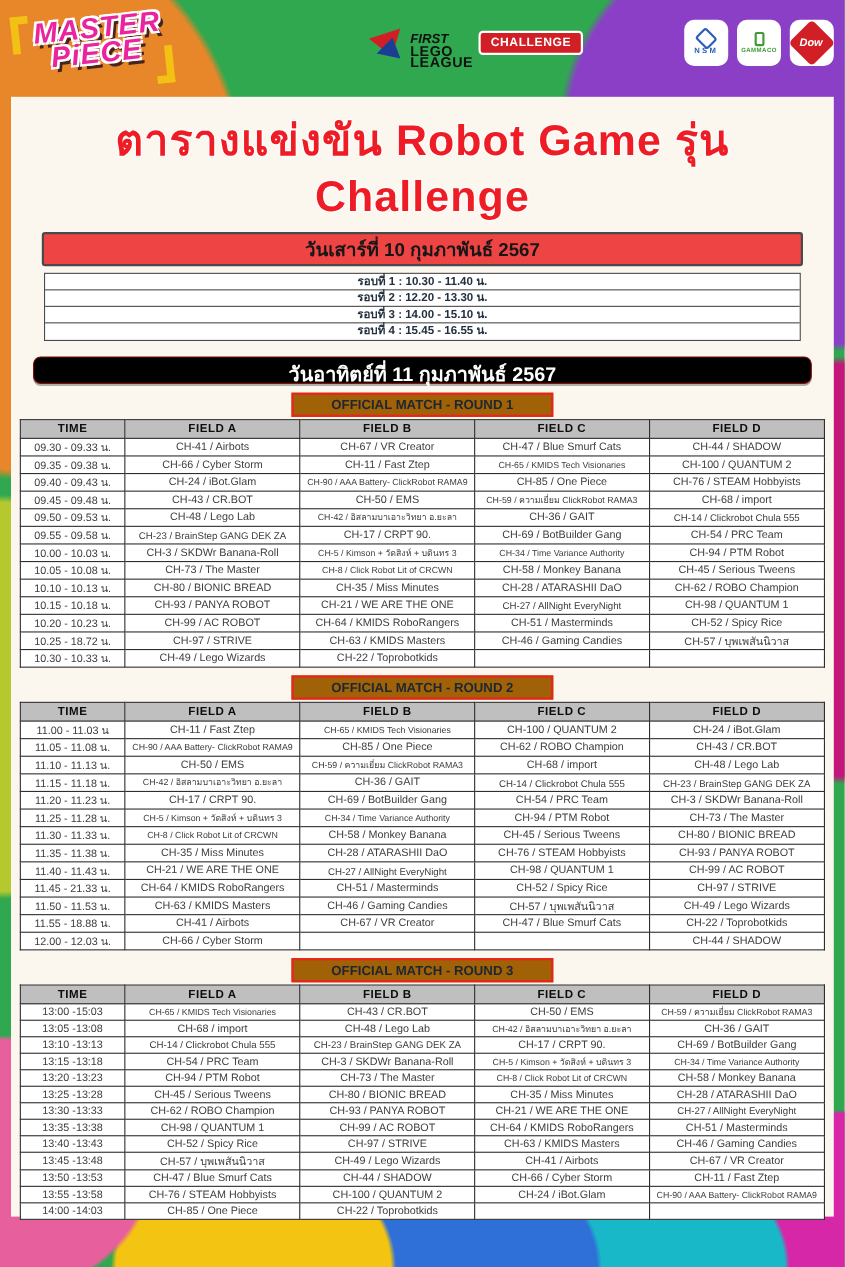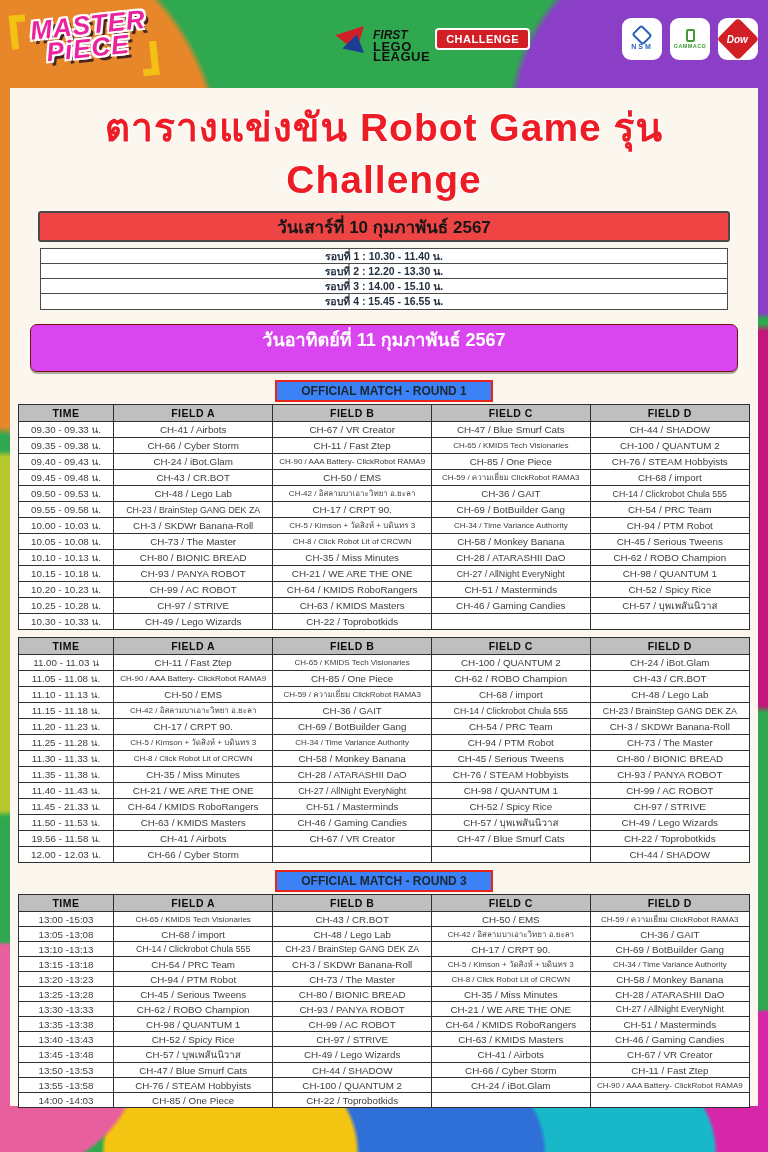--- a/index.html
+++ b/index.html
@@ -53,24 +53,24 @@
   .title { margin:8px 0 0; text-align:center; font-weight:bold; font-size:39px; letter-spacing:1px;
     color:#ee1c25; -webkit-text-stroke:2px #fff; paint-order:stroke fill;
     text-shadow:0 0 3px #fff, 0 0 3px #fff; }
   .banner-pink { margin:9px 28px 6px; height:31px; line-height:29px; background:#ef4444;
     border:2px solid #4a4a4a; border-radius:3px; text-align:center; font-weight:bold; font-size:17px; color:#161616; }
   .practice-title { text-align:center; font-weight:bold; font-size:17px; color:#141414; margin:4px 0 5px; }
   .practice-table { margin:0 30px; border:1px solid #4a4a4a; background:#fff; }
   .practice-row { border-bottom:1px solid #4a4a4a; height:15px; line-height:15px; text-align:center;
     font-size:10.5px; font-weight:bold; color:#23303f; }
   .practice-row:last-child { border-bottom:none; }
-  .banner-red { margin:14px 20px 8px; height:48px; line-height:31px; background:#d946ef; color:#fff;
+  .banner-red { margin:14px 20px 8px; height:25px; line-height:31px; background:#000000; color:#fff;
     font-weight:bold; font-size:18px; text-align:center; border-radius:7px; border:1px solid #7e100a;
     box-shadow:0 2px 0 rgba(0,0,0,.3); }
-  .match-badge { width:218px; margin:6px auto 2px; background:#3b82f6; border:2px solid #e8251d;
+  .match-badge { width:238px; margin:6px auto 2px; background:#a16207; border:2px solid #e8251d;
     text-align:center; font-weight:bold; font-size:12px; color:#1c2733; padding:2px 0; }
   table.sched { width:732px; margin:2px auto 7px; border-collapse:collapse; table-layout:fixed; background:#fff; }
   table.sched th { background:#bfbfbf; border:1px solid #2f2f2f; font-size:10.5px; height:17px;
     color:#0d0d0d; letter-spacing:.5px; }
   table.sched td { border:1px solid #2f2f2f; height:15px; font-size:9.8px; color:#3d3d3d;
     text-align:center; padding:0 1px; overflow:hidden; white-space:nowrap; }
 </style>
 </head>
 <body>
 
@@ -215,37 +215,38 @@
               <td>CH-98 / QUANTUM 1</td>
             </tr>
             <tr>
               <td>10.20 - 10.23 น.</td>
               <td>CH-99 / AC ROBOT</td>
               <td>CH-64 / KMIDS RoboRangers</td>
               <td>CH-51 / Masterminds</td>
               <td>CH-52 / Spicy Rice</td>
             </tr>
             <tr>
-              <td>10.25 - 10.28 น.</td>
+              <td>10.25 - 18.72 น.</td>
               <td>CH-97 / STRIVE</td>
               <td>CH-63 / KMIDS Masters</td>
               <td>CH-46 / Gaming Candies</td>
               <td>CH-57 / บุพเพสันนิวาส</td>
             </tr>
             <tr>
               <td>10.30 - 10.33 น.</td>
               <td>CH-49 / Lego Wizards</td>
               <td>CH-22 / Toprobotkids</td>
               <td></td>
               <td></td>
             </tr>
           </tbody>
         </table>
     </div>
     <div>
+      <div class="match-badge">OFFICIAL MATCH - ROUND 2</div>
       <table class="sched">
           <colgroup>
             <col style="width: 13%;">
             <col style="width: 21.8%;">
             <col style="width: 21.7%;">
             <col style="width: 21.7%;">
             <col style="width: 21.8%;">
           </colgroup>
           <thead>
             <tr>
@@ -328,21 +329,21 @@
               <td>CH-97 / STRIVE</td>
             </tr>
             <tr>
               <td>11.50 - 11.53 น.</td>
               <td>CH-63 / KMIDS Masters</td>
               <td>CH-46 / Gaming Candies</td>
               <td>CH-57 / บุพเพสันนิวาส</td>
               <td>CH-49 / Lego Wizards</td>
             </tr>
             <tr>
-              <td>19.56 - 11.58 น.</td>
+              <td>11.55 - 18.88 น.</td>
               <td>CH-41 / Airbots</td>
               <td>CH-67 / VR Creator</td>
               <td>CH-47 / Blue Smurf Cats</td>
               <td>CH-22 / Toprobotkids</td>
             </tr>
             <tr>
               <td>12.00 - 12.03 น.</td>
               <td>CH-66 / Cyber Storm</td>
               <td></td>
               <td></td>

